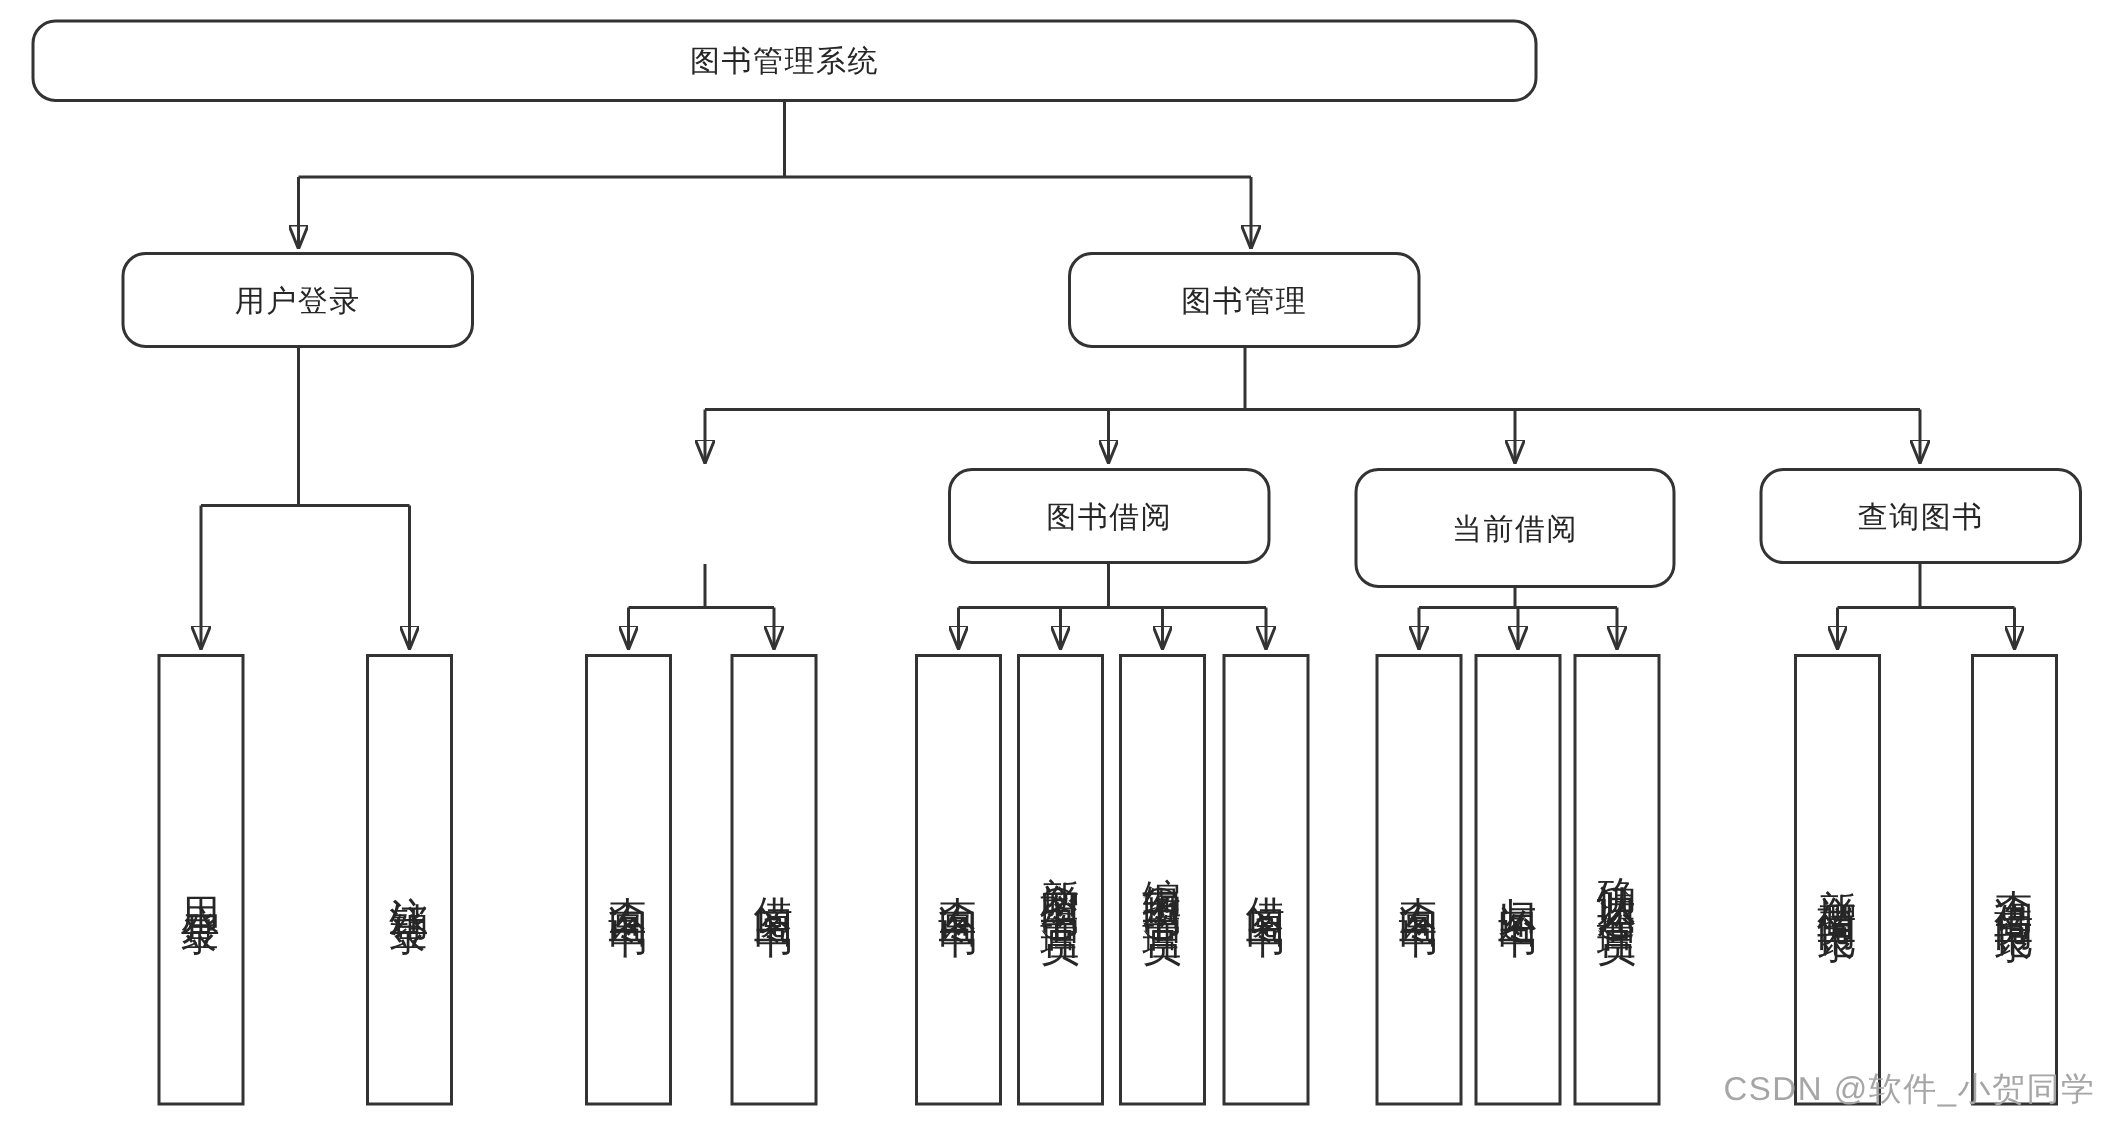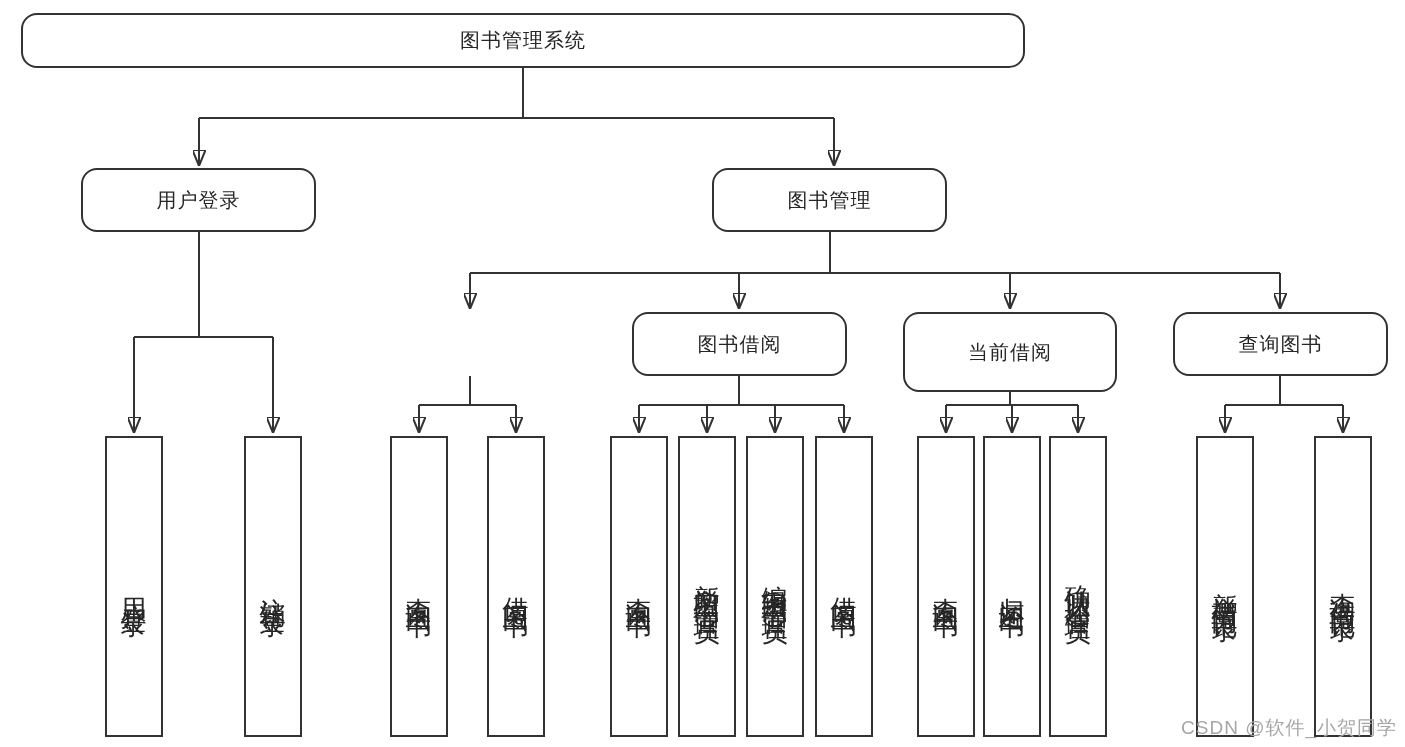--- a/index.html
+++ b/index.html
@@ -36,21 +36,21 @@
     font-size:26px;
     line-height:1;
     letter-spacing:5px;
     width:58px;height:301px;
     top:436px;
   }
   .watermark{
     position:absolute;
     right:8px;bottom:6px;
     color:var(--wm);
-    font-size:19px;
+    font-size:22px;
     letter-spacing:1px;
     z-index:5;
     white-space:nowrap;
   }
 </style>
 </head>
 <body>
 
 <div class="canvas">
 

